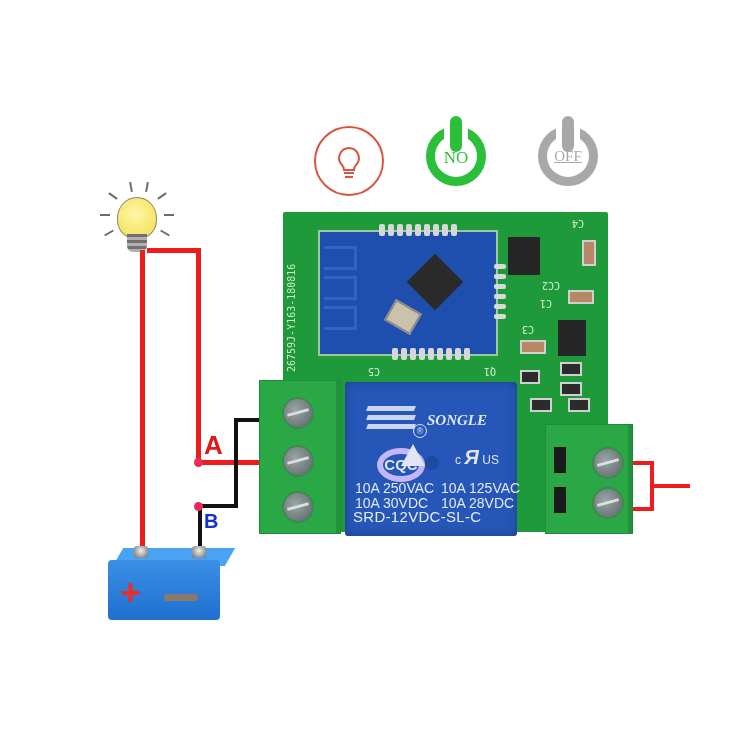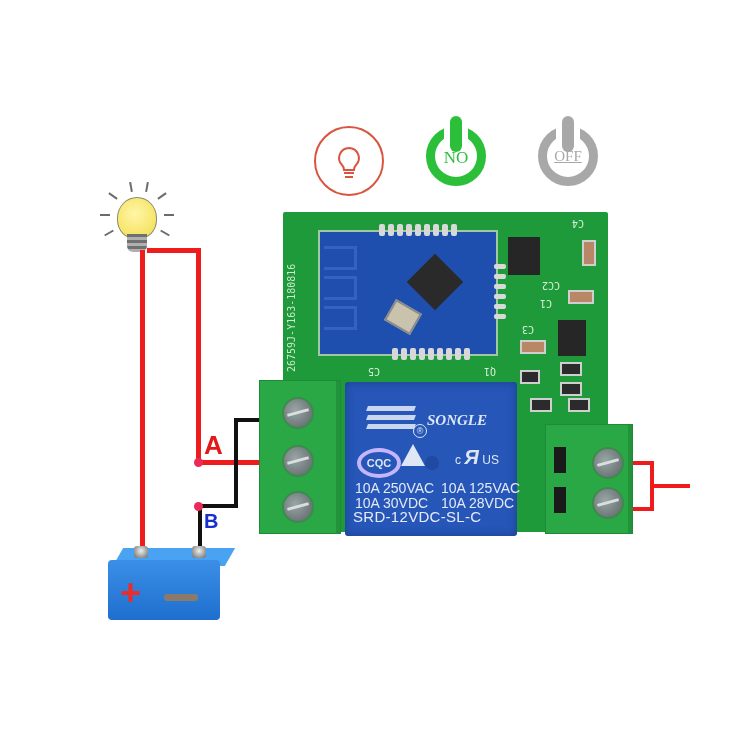--- a/index.html
+++ b/index.html
@@ -36,21 +36,21 @@
   .smd.dark { background: #2b2b2b; }
   #pcb-label { left: 286px; top: 372px; transform-origin: left top; transform: rotate(-90deg); color: #cfe8cf; font-size: 10px; font-family: "DejaVu Sans Mono", monospace; white-space: nowrap; }
   .silk { position: absolute; color: #d7efd7; font-size: 10px; font-family: "DejaVu Sans Mono", monospace; transform: rotate(180deg); }
 
   
   #relay { left: 345px; top: 382px; width: 172px; height: 154px; background: #2556b8; border-radius: 3px; box-shadow: inset 0 0 10px rgba(0,0,0,0.25); }
   #relay .lines { position: absolute; left: 22px; top: 24px; width: 48px; }
   #relay .lines div { height: 5px; background: #c9d6ee; margin-bottom: 4px; transform: skewX(-20deg); }
   #relay-brand { left: 82px; top: 30px; color: #dfe6f5; font-style: italic; font-family: "Liberation Serif", serif; font-size: 15px; font-weight: bold; }
   #relay-reg { left: 68px; top: 42px; color: #dfe6f5; font-size: 12px; border: 1.5px solid #dfe6f5; border-radius: 50%; width: 12px; height: 12px; text-align: center; line-height: 12px; font-size: 9px; }
-  #relay-cqc { left: 12px; top: 66px; width: 36px; height: 22px; border: 4px solid #c4b5fd; border-radius: 50%; color: #dfe6f5; font-size: 11px; text-align: center; line-height: 22px; font-weight: bold; }
+  #relay-cqc { left: 32px; top: 66px; width: 36px; height: 22px; border: 6px solid #c4b5fd; border-radius: 50%; color: #dfe6f5; font-size: 15px; text-align: center; line-height: 22px; font-weight: bold; }
   #relay-tri { left: 56px; top: 62px; width: 0; height: 0; border-left: 12px solid transparent; border-right: 12px solid transparent; border-bottom: 22px solid #dfe6f5; }
   #relay-ul { left: 110px; top: 64px; color: #dfe6f5; font-size: 12px; }
   #relay-ul b { font-size: 20px; font-style: italic; }
   .rspec { position: absolute; color: #e3e9f6; font-size: 14px; white-space: nowrap; }
   #relay-model { left: 8px; top: 126px; color: #e7ecf8; font-size: 15px; white-space: nowrap; letter-spacing: 0.3px; }
   #relay-dot { left: 80px; top: 74px; width: 14px; height: 14px; border-radius: 50%; background: #1f4aa0; }
 
   
   .term { position: absolute; background: #2aa845; border: 1px solid #1f8a38; box-shadow: inset -4px 0 0 #22923b; }
   #term-left { left: 259px; top: 380px; width: 80px; height: 152px; }

